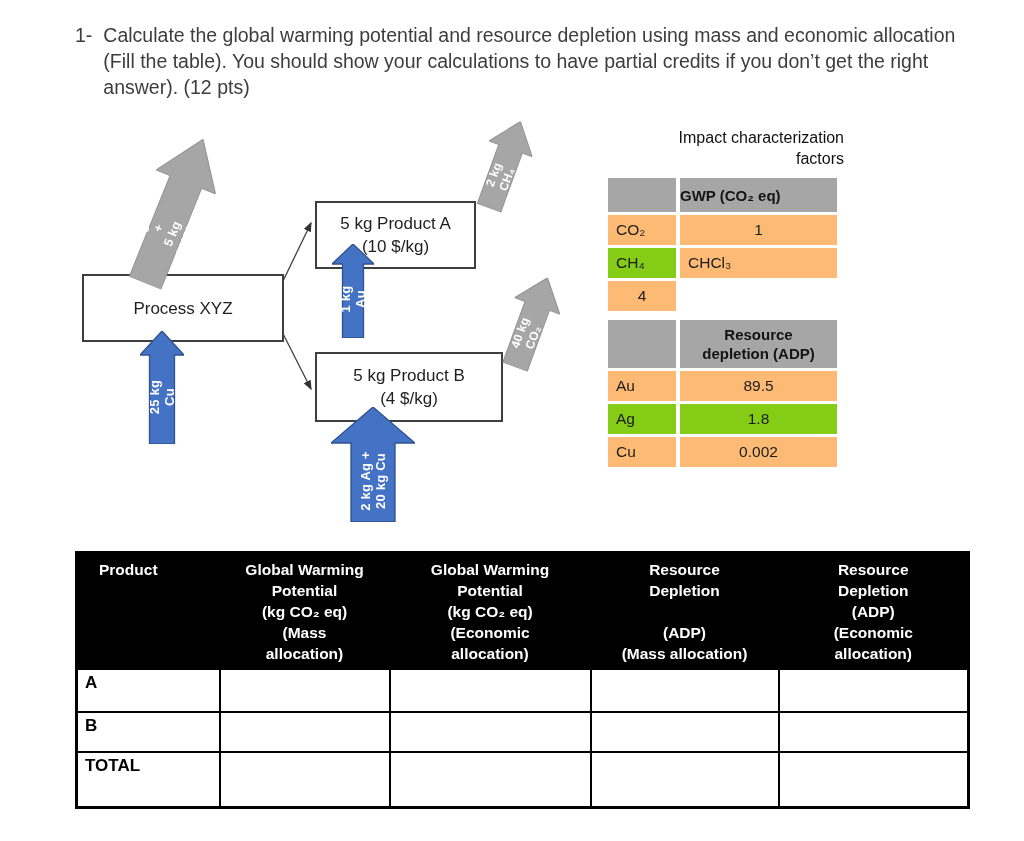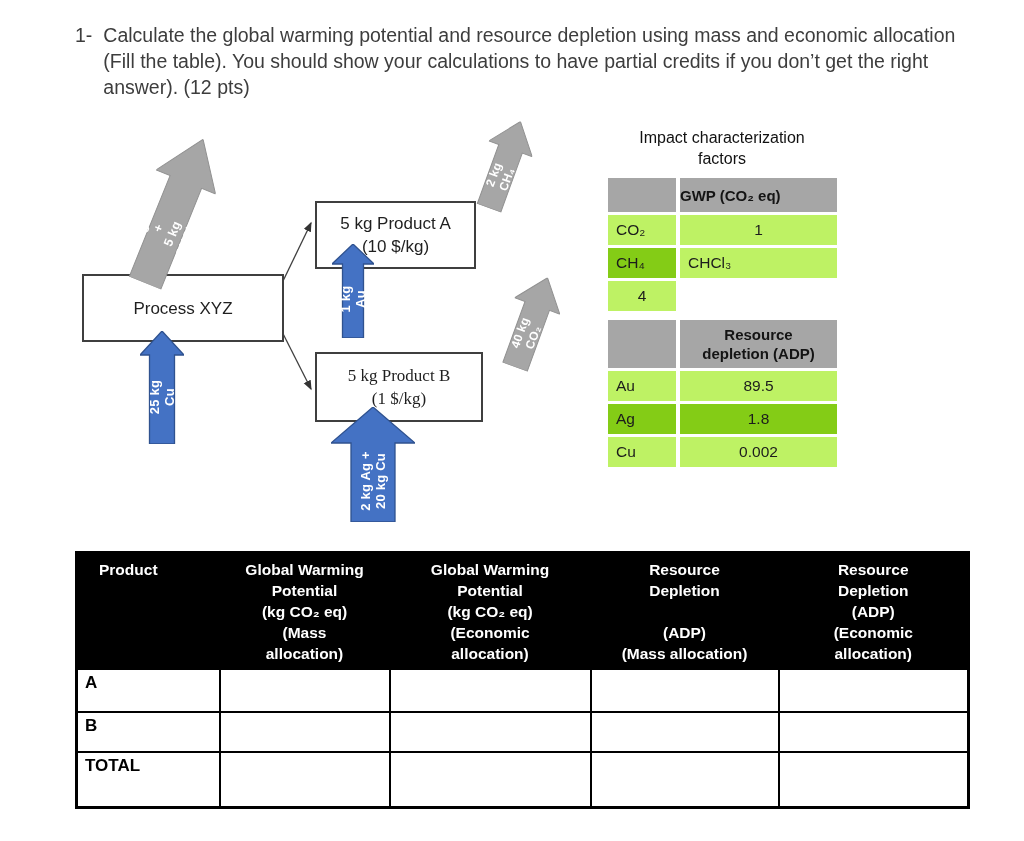--- a/index.html
+++ b/index.html
@@ -15,21 +15,21 @@
               font-size:19.5px; line-height:26px; color:#3d3d3d; }
   .qnum { flex:0 0 auto; }
   .qtext { width:858px; }
 
   
   .dbox { position:absolute; background:#fff; border:2px solid #3f3f3f; z-index:2;
           display:flex; flex-direction:column; align-items:center; justify-content:center;
           text-align:center; font-size:17px; line-height:23px; color:#1f1f1f; }
   .box-process { left:82px;  top:274px; width:202px; height:68px; }
   .box-prod-a  { left:315px; top:201px; width:161px; height:68px; }
-  .box-prod-b  { left:315px; top:352px; width:168px; height:70px;font-family:Liberation Serif, serif; }
+  .box-prod-b  { left:315px; top:352px; width:188px; height:70px; }
 
   
   .connectors { position:absolute; left:262px; top:178px; width:62px; height:255px; z-index:1; }
 
   
   .arrow { position:absolute; z-index:3; }
   .arrow svg { position:absolute; left:0; top:0; display:block; }
   .alabel { position:absolute; left:0; right:0; display:flex; align-items:center; justify-content:center; }
   .alabel span { transform:rotate(-90deg); color:#fff; font-weight:bold; text-align:center;
                  white-space:pre-line; letter-spacing:0.2px; }
@@ -49,33 +49,33 @@
 
   .ar-ch4 { left:466px; top:116px; width:46px; height:92px;
             transform:rotate(20deg); transform-origin:50% 100%; }
   .ar-ch4 .alabel { top:28px; bottom:2px; } .ar-ch4 span { font-size:12px; }
 
   .ar-co2 { left:491px; top:272px; width:48px; height:95px;
             transform:rotate(20deg); transform-origin:50% 100%; }
   .ar-co2 .alabel { top:28px; bottom:2px; } .ar-co2 span { font-size:12px; }
 
   
-  .ict-title { position:absolute; left:600px; top:127px; width:244px; text-align:center;
+  .ict-title { position:absolute; left:600px; top:127px; width:244px; text-align:right;
                font-size:16px; line-height:21px; color:#111; }
   .ict { position:absolute; display:grid; grid-template-columns:68px 157px;
          column-gap:4px; row-gap:3px; font-size:15.5px; color:#1c1c1c; }
   .ict-gwp { left:608px; top:178px; grid-template-rows:34px 30px 30px 30px; }
   .ict-adp { left:608px; top:320px; grid-template-rows:48px 30px 30px 30px; }
   .ic { display:flex; align-items:center; }
   .ic-h { background:#a6a6a6; font-weight:bold; color:#141414; }
   .ic-h-left { font-size:15px; }
   .ic-h-center { justify-content:center; text-align:center; font-size:15px; line-height:19px; }
   .ic-lab { padding-left:8px; }
   .ic-val { justify-content:center; }
-  .bd { background:#bef264; }
+  .bd { background:#fdba74; }
   .bl { background:#84cc16; }
 
   
   .fill-table { position:absolute; left:75px; top:551px; width:892px; border-collapse:collapse;
                 table-layout:fixed; border:3px solid #000; }
   .fill-table th, .fill-table td { border:2px solid #000; }
   .fill-table th { background:#000; color:#fff; font-weight:bold; font-size:15.5px;
                    line-height:21px; vertical-align:top; text-align:center;
                    padding:5px 2px 4px; height:108px; white-space:pre-line; }
   .fill-table th.left { text-align:left; padding-left:21px; }
@@ -105,21 +105,21 @@
 
   <div class="dbox box-process">
     <div>Process XYZ</div>
   </div>
   <div class="dbox box-prod-a">
     <div>5 kg Product A</div>
     <div>(10 $/kg)</div>
   </div>
   <div class="dbox box-prod-b">
     <div>5 kg Product B</div>
-    <div>(1 $/kg)</div>
+    <div>(4 $/kg)</div>
   </div>
 
   <div class="arrow ar-proc-em">
     <svg width="64" height="155" viewBox="0 0 64 155">
       <polygon points="32,0 64,46 49,46 49,155 15,155 15,46 0,46" fill="#a6a6a6" stroke="#919191" stroke-width="1"></polygon>
     </svg>
     <div class="alabel">
         <span class="pre">4 kg CH₄ +
 5 kg CHCl₃</span>
       </div>

